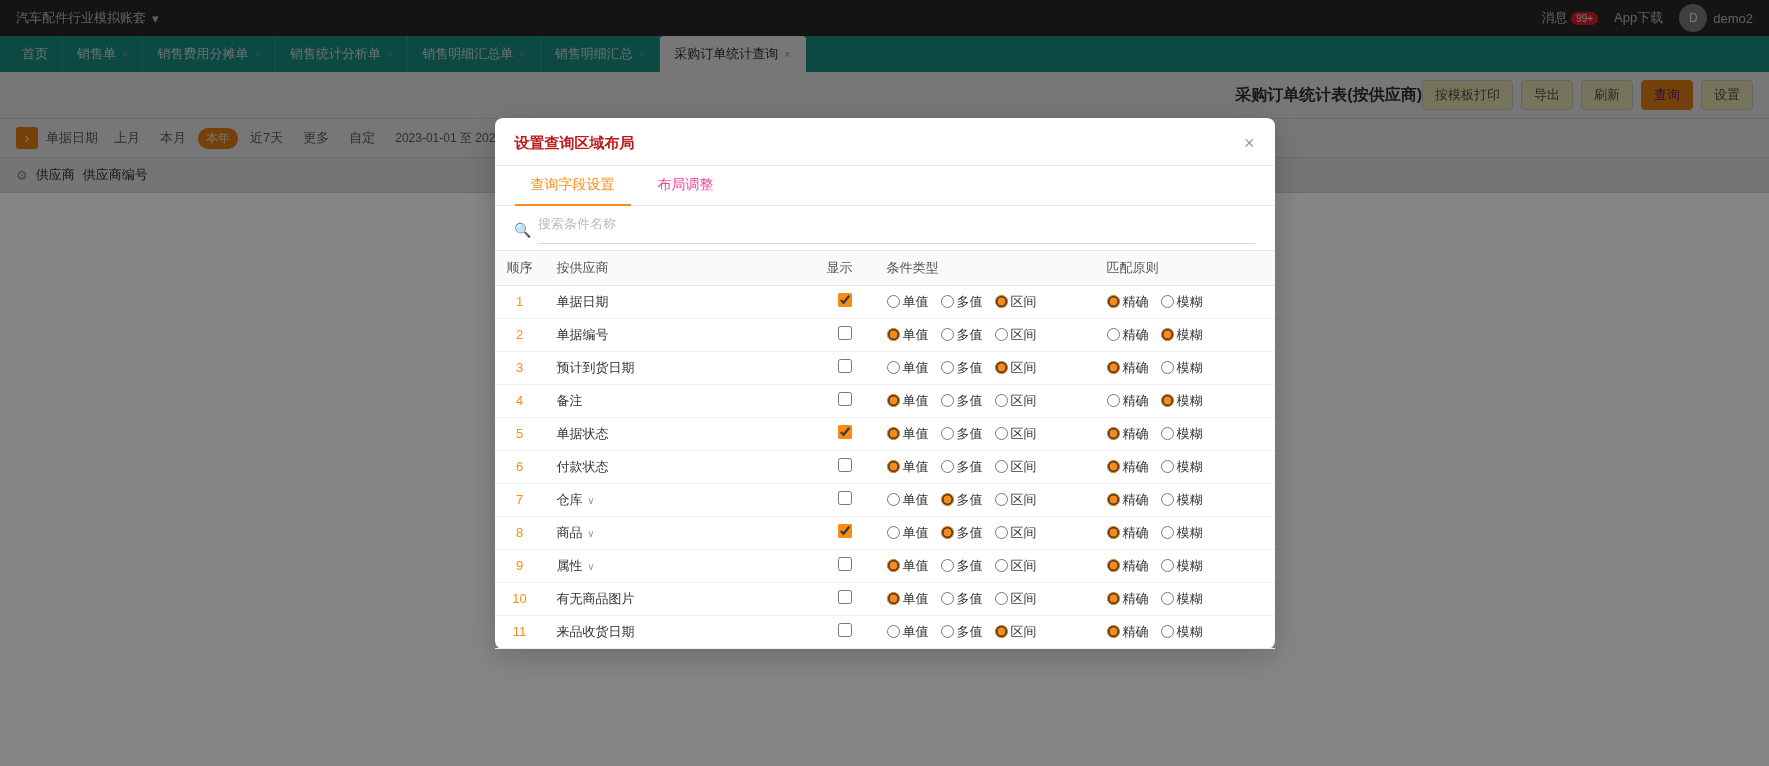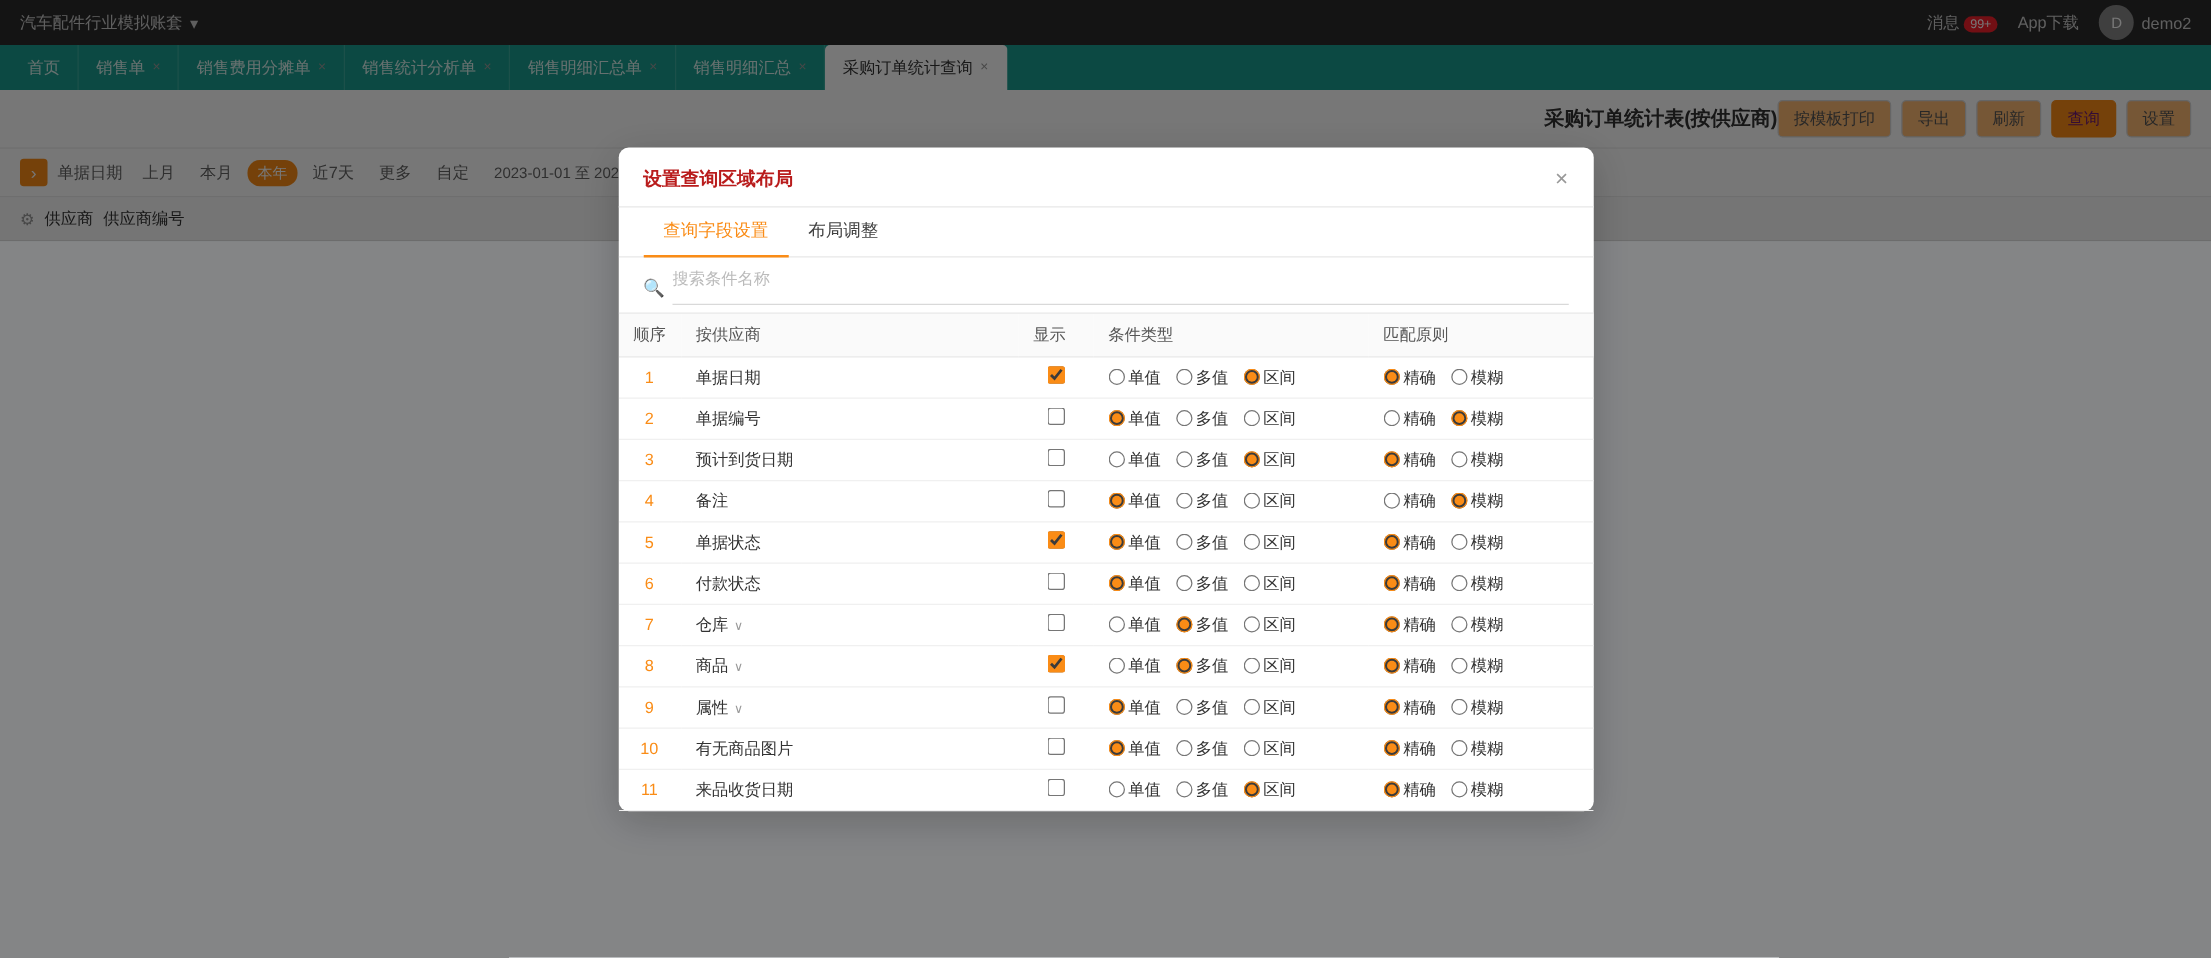--- a/index.html
+++ b/index.html
@@ -53,21 +53,21 @@
       padding: 8px 16px;
       display: flex;
       align-items: center;
       justify-content: flex-end;
       border-bottom: 1px solid #e8e8e8;
     }
     .page-title { font-size: 16px; font-weight: bold; color: #333; }
     .header-actions { display: flex; gap: 8px; align-items: center; }
     .btn { padding: 5px 12px; border-radius: 4px; border: 1px solid #d9d9d9; cursor: pointer; font-size: 13px; background: white; }
     .btn-primary { background: #fa8c16; color: #701a75; border-color: #fa8c16; }
-    .btn-outline { background: #fdba74; color: #555; font-family: Liberation Serif, serif; }
+    .btn-outline { background: #fef9c3; color: #555; font-family: Liberation Serif, serif; }
 
     
     .filter-bar {
       background: white;
       padding: 8px 16px;
       display: flex;
       align-items: center;
       gap: 8px;
       border-bottom: 1px solid #e8e8e8;
     }
@@ -117,28 +117,28 @@
       align-items: center;
       justify-content: flex-end;
       gap: 10px;
       padding: 14px 20px;
       border-top: 1px solid #e8e8e8;
     }
 
     
     .dialog-tabs {
       display: flex;
-      gap: 0;
+      gap: 11px;
       padding: 0 20px;
       border-bottom: 1px solid #e8e8e8;
     }
     .dialog-tab {
       padding: 10px 16px;
       cursor: pointer;
-      color: #404040;
+      color: #ec4899;
       font-size: 14px;
       border-bottom: 2px solid transparent;
       margin-bottom: -1px;
     }
     .dialog-tab.active {
       color: #fa8c16;
       border-bottom: 2px solid #fa8c16;
       font-weight: 500;
     }
 
@@ -152,21 +152,20 @@
     }
     .search-icon { color: #999; font-size: 14px; }
     .search-input {
       border: none;
       outline: none;
       font-size: 13px;
       color: #333;
       flex: 1;
       border-bottom: 1px solid #d9d9d9;
       padding-bottom: 12px;
-      font-family: Liberation Mono, monospace;
     }
     .search-input::placeholder { color: #bbb; }
 
     
     .config-table { flex: 1; overflow-y: auto; }
     .config-table table {
       width: 100%;
       border-collapse: collapse;
     }
     .config-table thead th {

